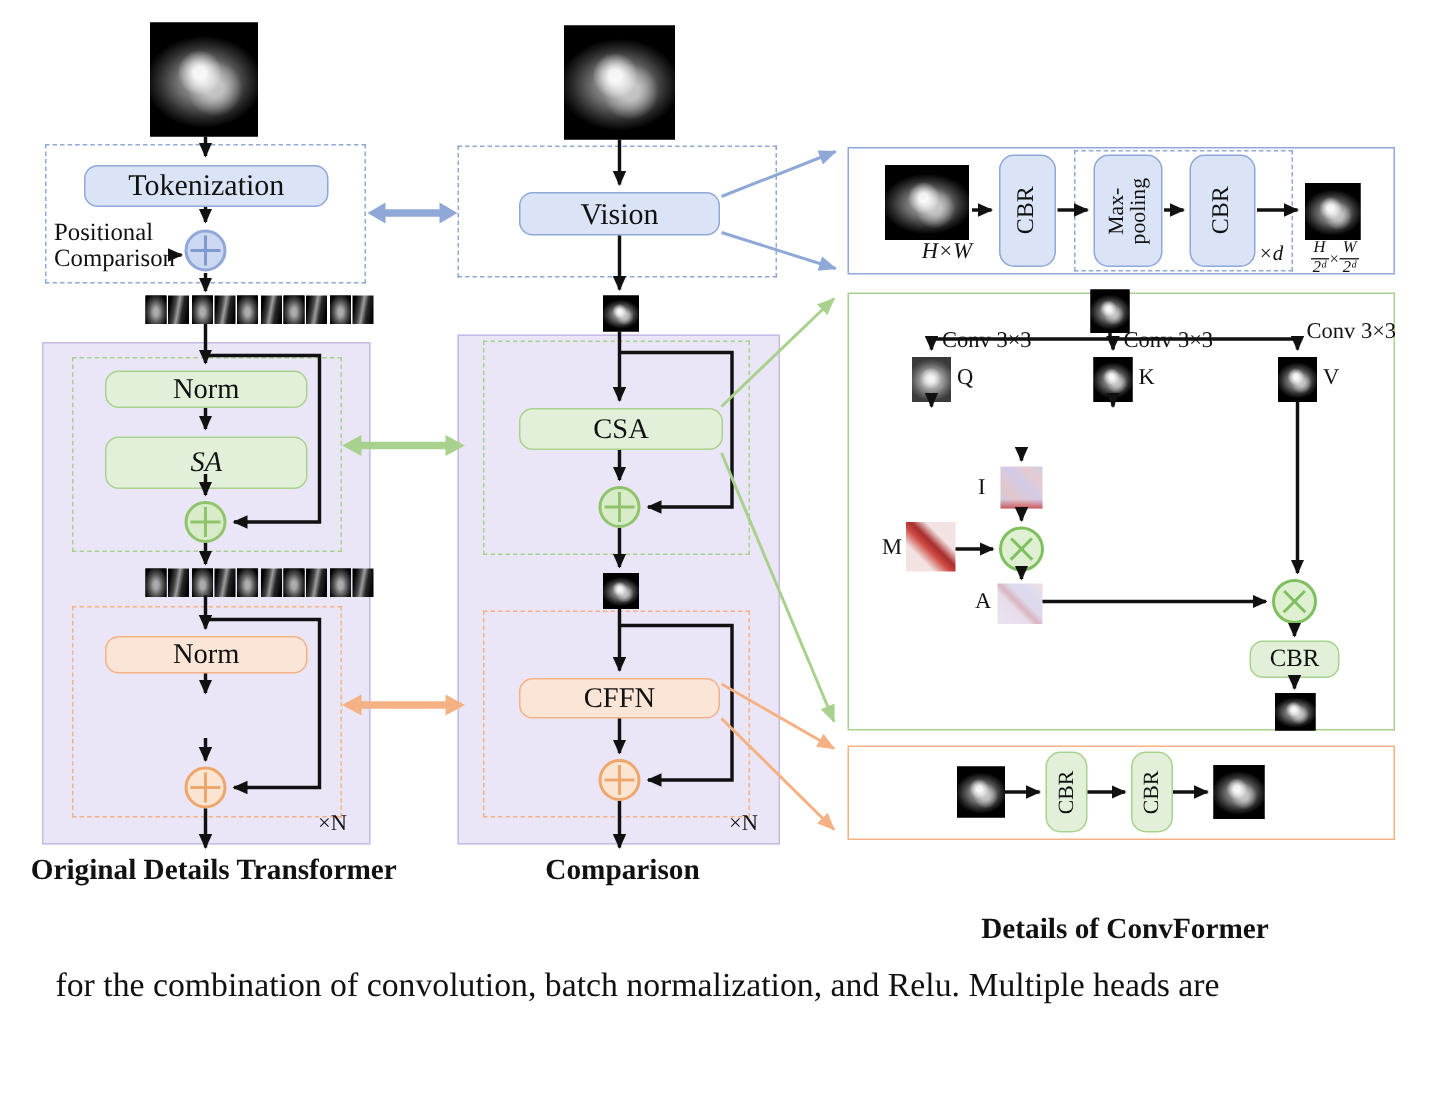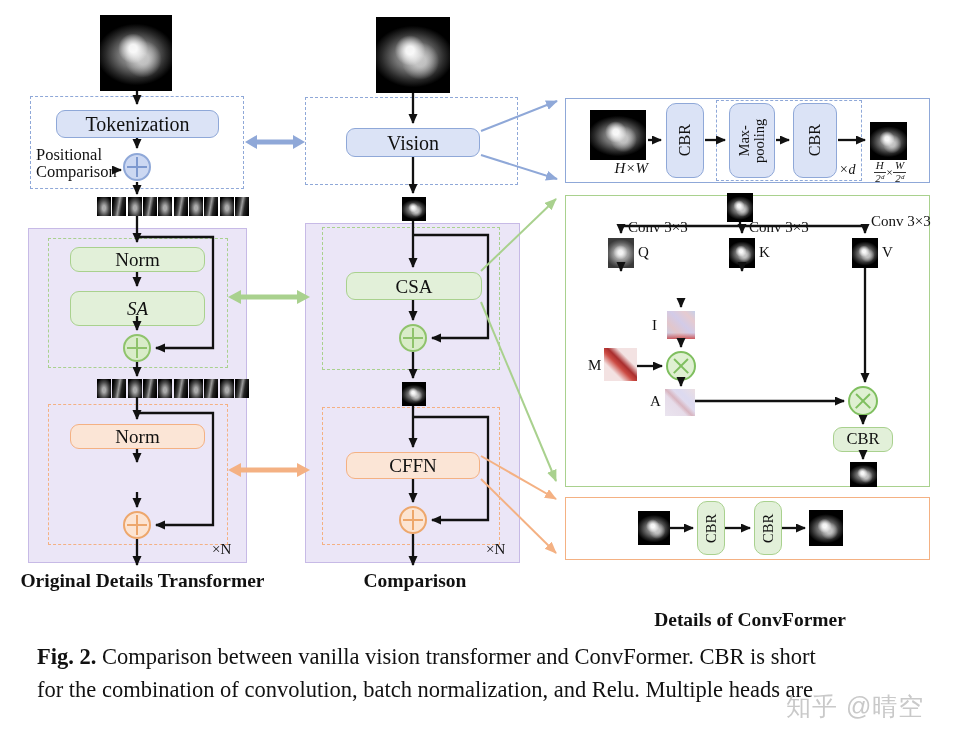--- a/index.html
+++ b/index.html
@@ -309,19 +309,17 @@
       <path d="M481,131 L557,101" stroke="#8fa8d8" marker-end="url(#abl)"></path>
       <path d="M481,155 L557,179" stroke="#8fa8d8" marker-end="url(#abl)"></path>
       <path d="M481,271 L556,199" stroke="#a9d18e" marker-end="url(#agr)"></path>
       <path d="M481,302 L556,481" stroke="#a9d18e" marker-end="url(#agr)"></path>
       <path d="M481,456 L556,499" stroke="#f4b183" marker-end="url(#aor)"></path>
       <path d="M481,479 L556,553" stroke="#f4b183" marker-end="url(#aor)"></path>
     </g>
   </svg>
 
   <div class="abs fig-cap" style="left:37px;top:640px;width:905px;">
-    <div class="ln"><b>Fig. 2.</b> <span>Comparison between vanilla vision transformer and ConvFormer. CBR is short</span></div>
     <div class="ln">for the combination of convolution, batch normalization, and Relu. Multiple heads are</div>
   </div>
 
-  <div class="abs wmark" style="left:786px;top:690px;">知乎 @晴空</div>
 
 </div>
 
 </body></html>

